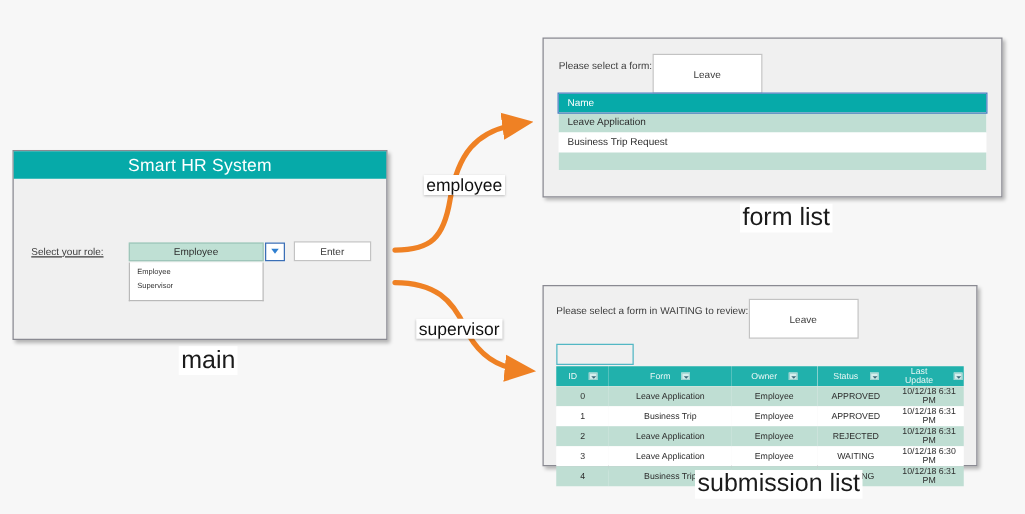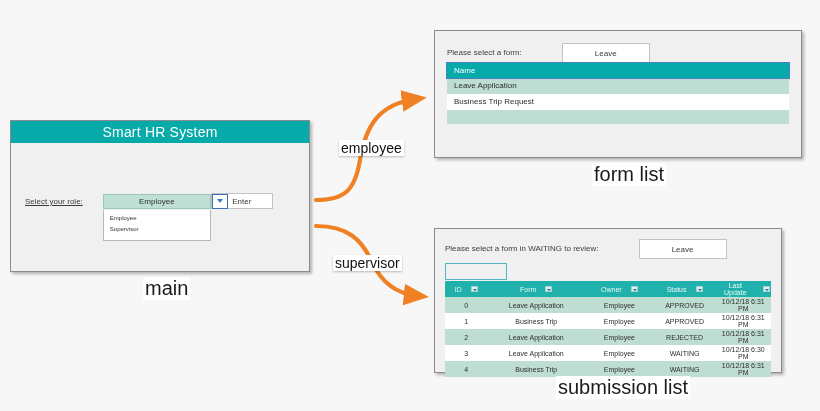--- a/index.html
+++ b/index.html
@@ -63,28 +63,28 @@
   .combo-list div{
     font-size:6px;color:#333;padding:1.5px 0 1.5px 6px;
     line-height:8px;
   }
   .btn{
     background:#ffffff;border:1px solid #c3c3c3;
     font-size:8px;color:#3a3a3a;
     display:flex;align-items:center;justify-content:center;
     box-sizing:border-box;
   }
-  #enter-button{width:62px;height:16px;}
+  #enter-button{width:62px;height:16px;margin-left:24px;}
 
   
   #form-list-window{left:434px;top:30px;width:368px;height:128px;}
   .panel-pad{padding:12px 12px 0 12px;}
   .panel-head{display:flex;align-items:flex-start;justify-content:flex-start;}
   .panel-prompt{font-size:8px;color:#3c3c3c;padding-top:5px;}
-  .leave-btn{width:88px;height:20px;margin-left:40px;}
+  .leave-btn{width:88px;height:32px;}
   .list-area{background:#ffffff;}
   .list-head{
     background:#06aaa9;color:#ffffff;font-size:8px;
     height:15px;line-height:15px;padding-left:7px;
     outline:1px solid #4a7fc1;
   }
   .list-row{
     height:16px;line-height:16px;font-size:8px;
     color:#2d2d2d;padding-left:7px;
   }

